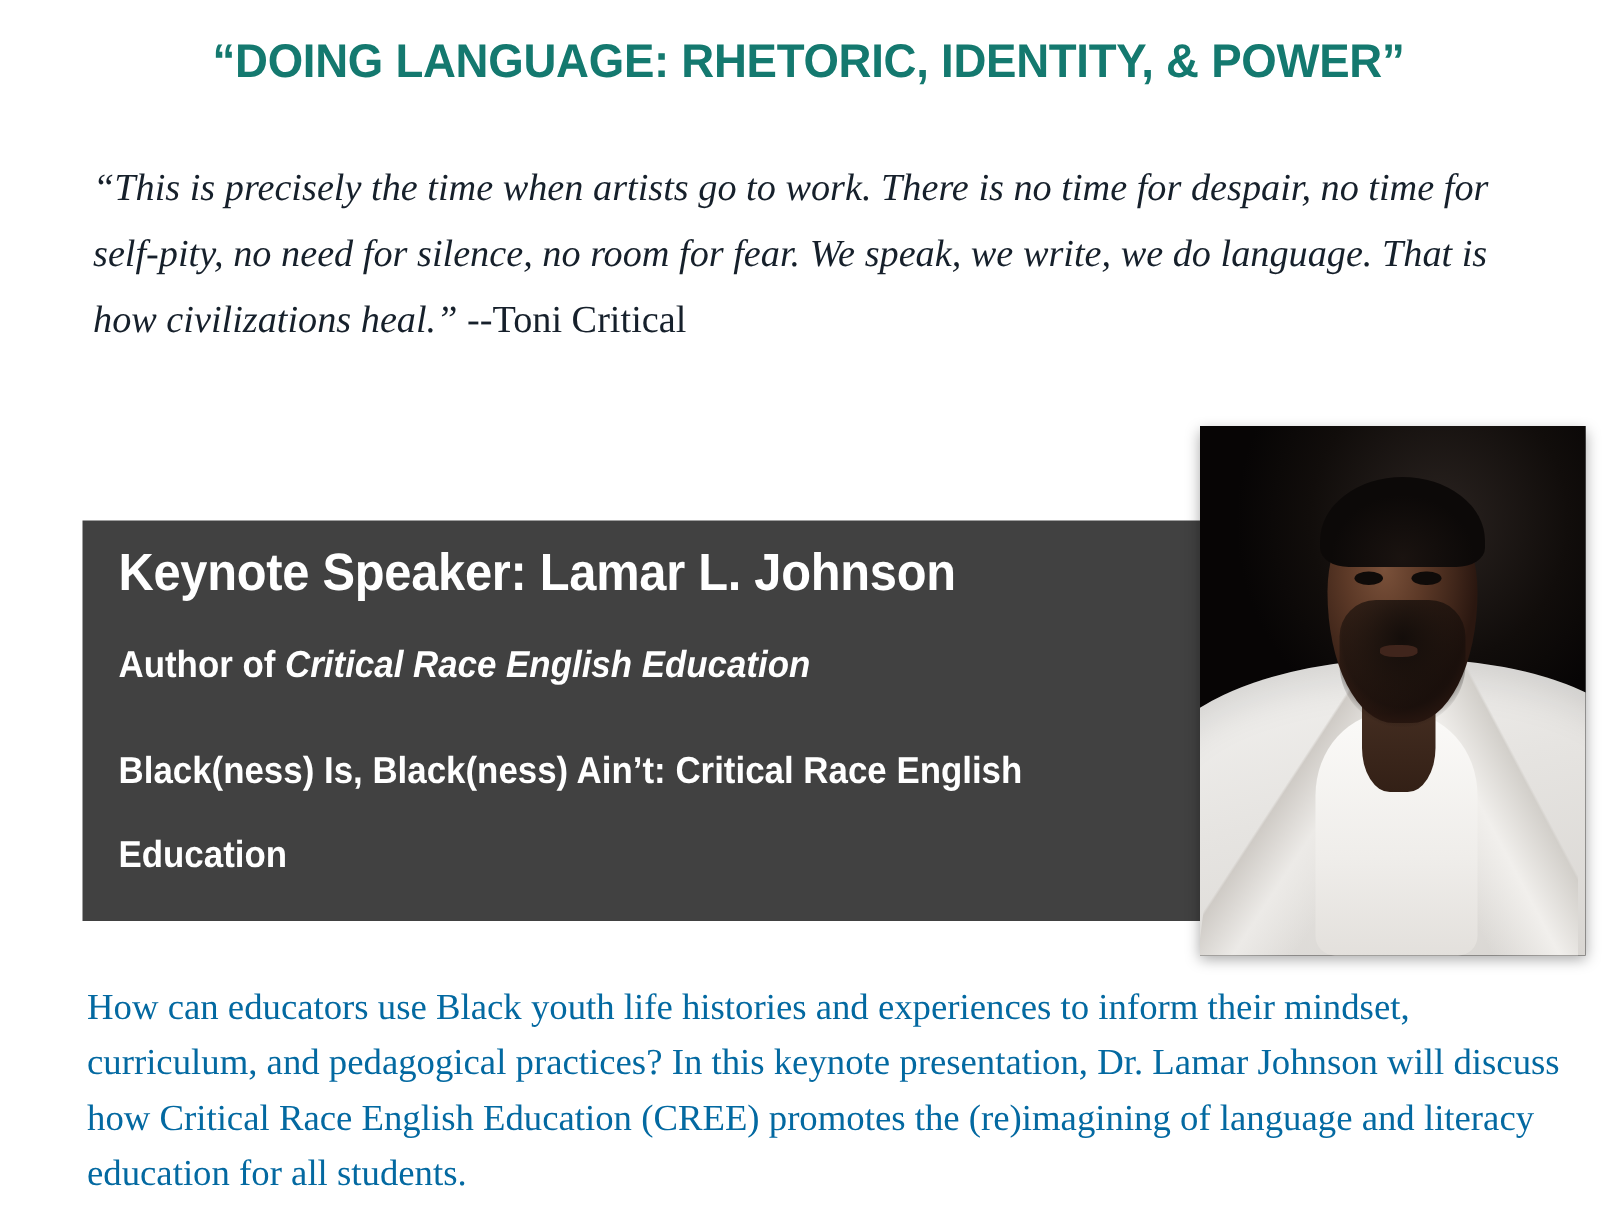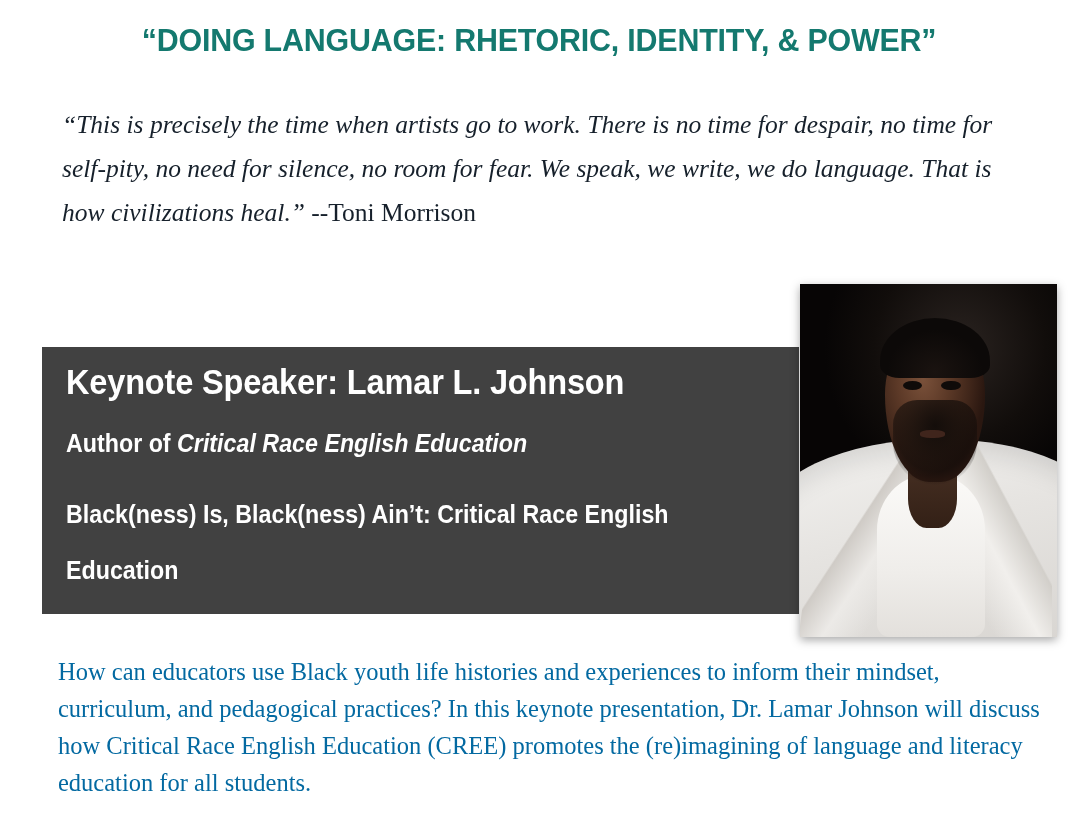--- a/index.html
+++ b/index.html
@@ -158,21 +158,21 @@
     top: 41.5%;
     width: 10%;
     height: 2.2%;
     background: #40251c;
     border-radius: 40%;
   }
 
   
   #speaker-panel {
     position: absolute;
-    left: 42px;
+    left: 55px;
     top: 347px;
     width: 757px;
     height: 267px;
     background: #414141;
     z-index: 2;
     font-family: "Liberation Sans", "DejaVu Sans", sans-serif;
     color: #ffffff;
   }
   #speaker-name {
     position: absolute;
@@ -219,21 +219,21 @@
     line-height: 37px;
     color: #0369a1;
   }
 </style>
 </head>
 <body>
 
 <div id="event-title">“DOING LANGUAGE: RHETORIC, IDENTITY, &amp; POWER”</div>
 
 <div id="quote-block">
-  <span id="quote-text">“This is precisely the time when artists go to work. There is no time for despair, no time for self-pity, no need for silence, no room for fear. We speak, we write, we do language. That is how civilizations heal.”</span><span id="quote-attribution"> --Toni Morrison</span>
+  <span id="quote-text">“This is precisely the time when artists go to work. There is no time for despair, no time for self-pity, no need for silence, no room for fear. We speak, we write, we do language. That is how civilizations heal.”</span><span id="quote-attribution"> --Toni Critical</span>
 </div>
 
 <div id="speaker-photo-frame" aria-label="Portrait of keynote speaker Lamar L. Johnson wearing a white turtleneck and white blazer against a dark background">
   <div class="photo-bg"></div>
   <div class="blazer"></div>
   <div class="blazer-lapel-left"></div>
   <div class="blazer-lapel-right"></div>
   <div class="turtleneck"></div>
   <div class="neck"></div>
   <div class="head"></div>

